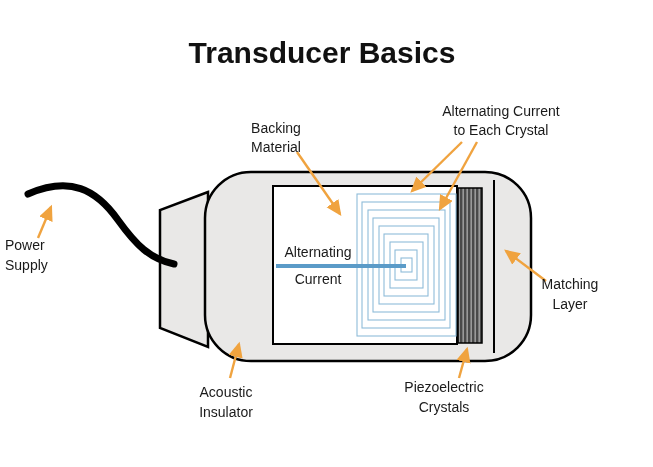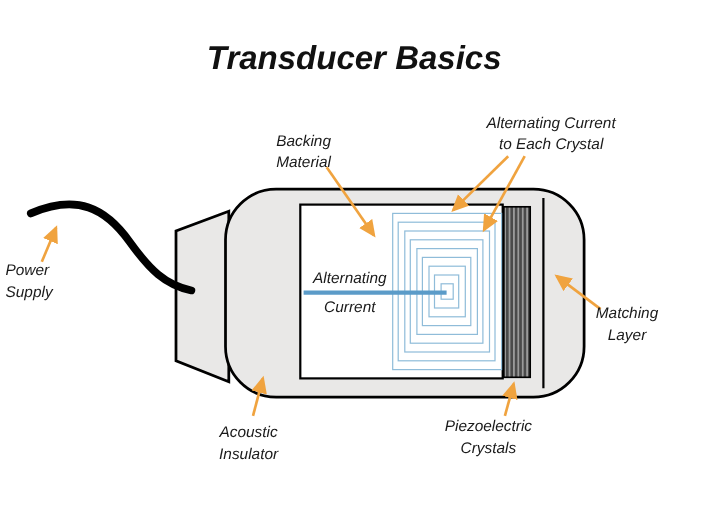--- a/index.html
+++ b/index.html
@@ -3,21 +3,20 @@
 <meta charset="utf-8">
 <style>
   html, body { margin: 0; padding: 0; background: #ffffff; }
   .page {
     position: relative;
     width: 653px;
     height: 467px;
     background: #ffffff;
     font-family: "Liberation Sans", sans-serif;
     overflow: hidden;
-    font-style: italic;
   }
   svg { display: block; }
 
   .title-text {
     font-family: "Liberation Sans", sans-serif;
     font-size: 30px;
     font-weight: 600;
     fill: #111111;
   }
   .label-text {

